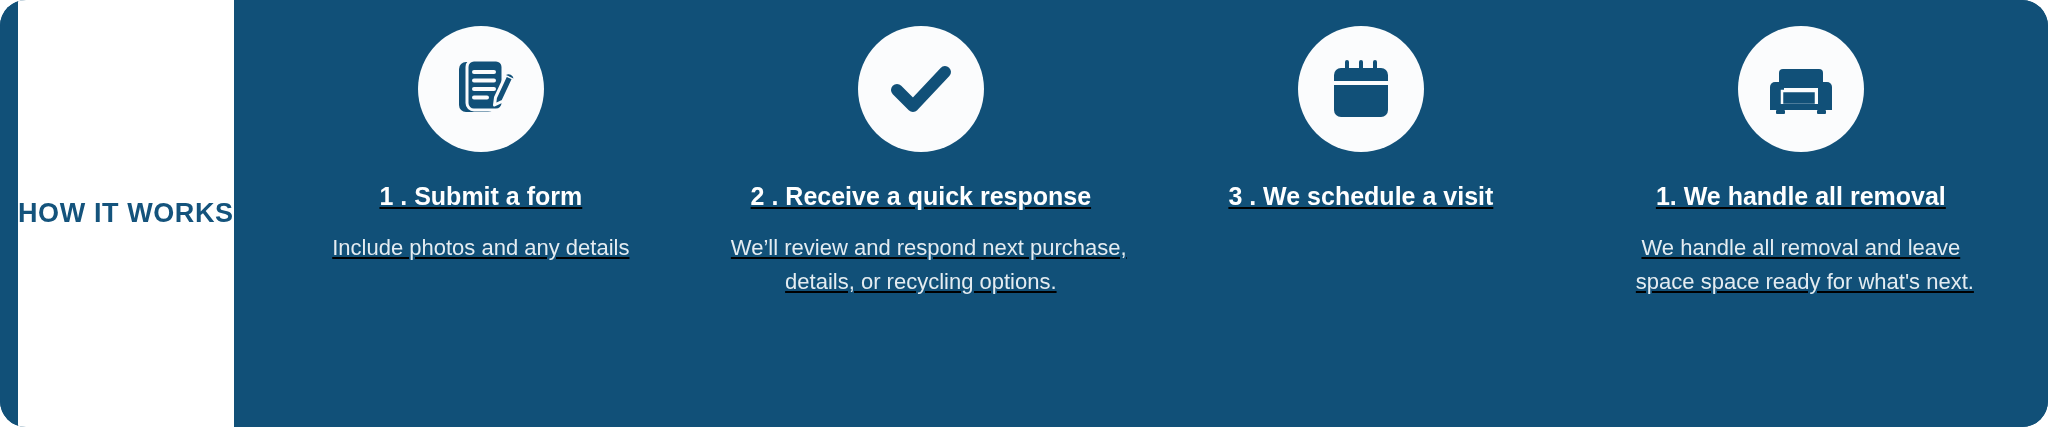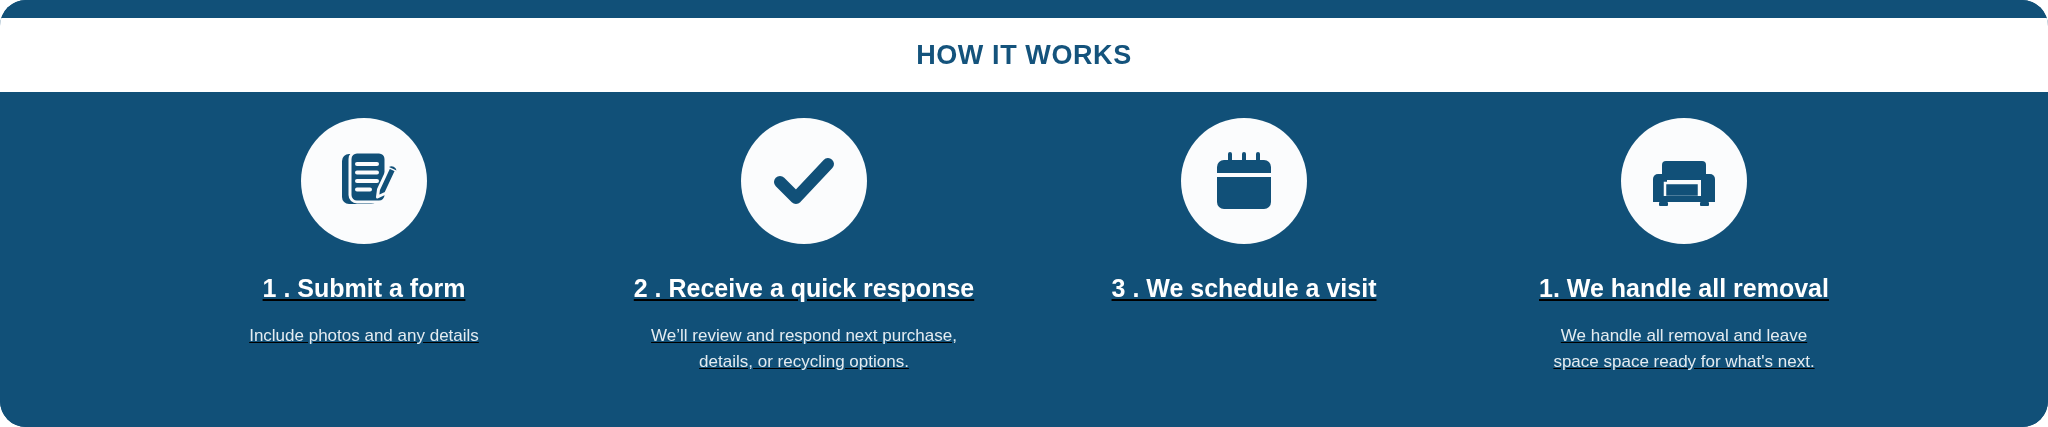--- a/index.html
+++ b/index.html
@@ -25,21 +25,21 @@
   .card {
     position: absolute;
     left: 0;
     top: 0;
     width: 2048px;
     height: 427px;
     border-radius: 26px;
     overflow: hidden;
     background: #115078;
     display: flex;
-    flex-direction: column;
+    flex-direction: row;
   }
 
   
   .top-strip {
     flex: 0 0 18px;
     background: #115078;
   }
 
   
   .title-band {
@@ -100,21 +100,21 @@
     font-size: 25px;
     font-weight: bold;
     line-height: 1.15;
     text-align: center;
     white-space: nowrap;
   }
 
   .step-desc {
     margin-top: 20px;
     color: #e4ecf1;
-    font-size: 17px;
+    font-size: 22px;
     font-weight: normal;
     line-height: 1.55;
     text-align: center;
     max-width: 330px;
   }
   .step-desc .line {
     display: block;
     white-space: nowrap;
   }
 

